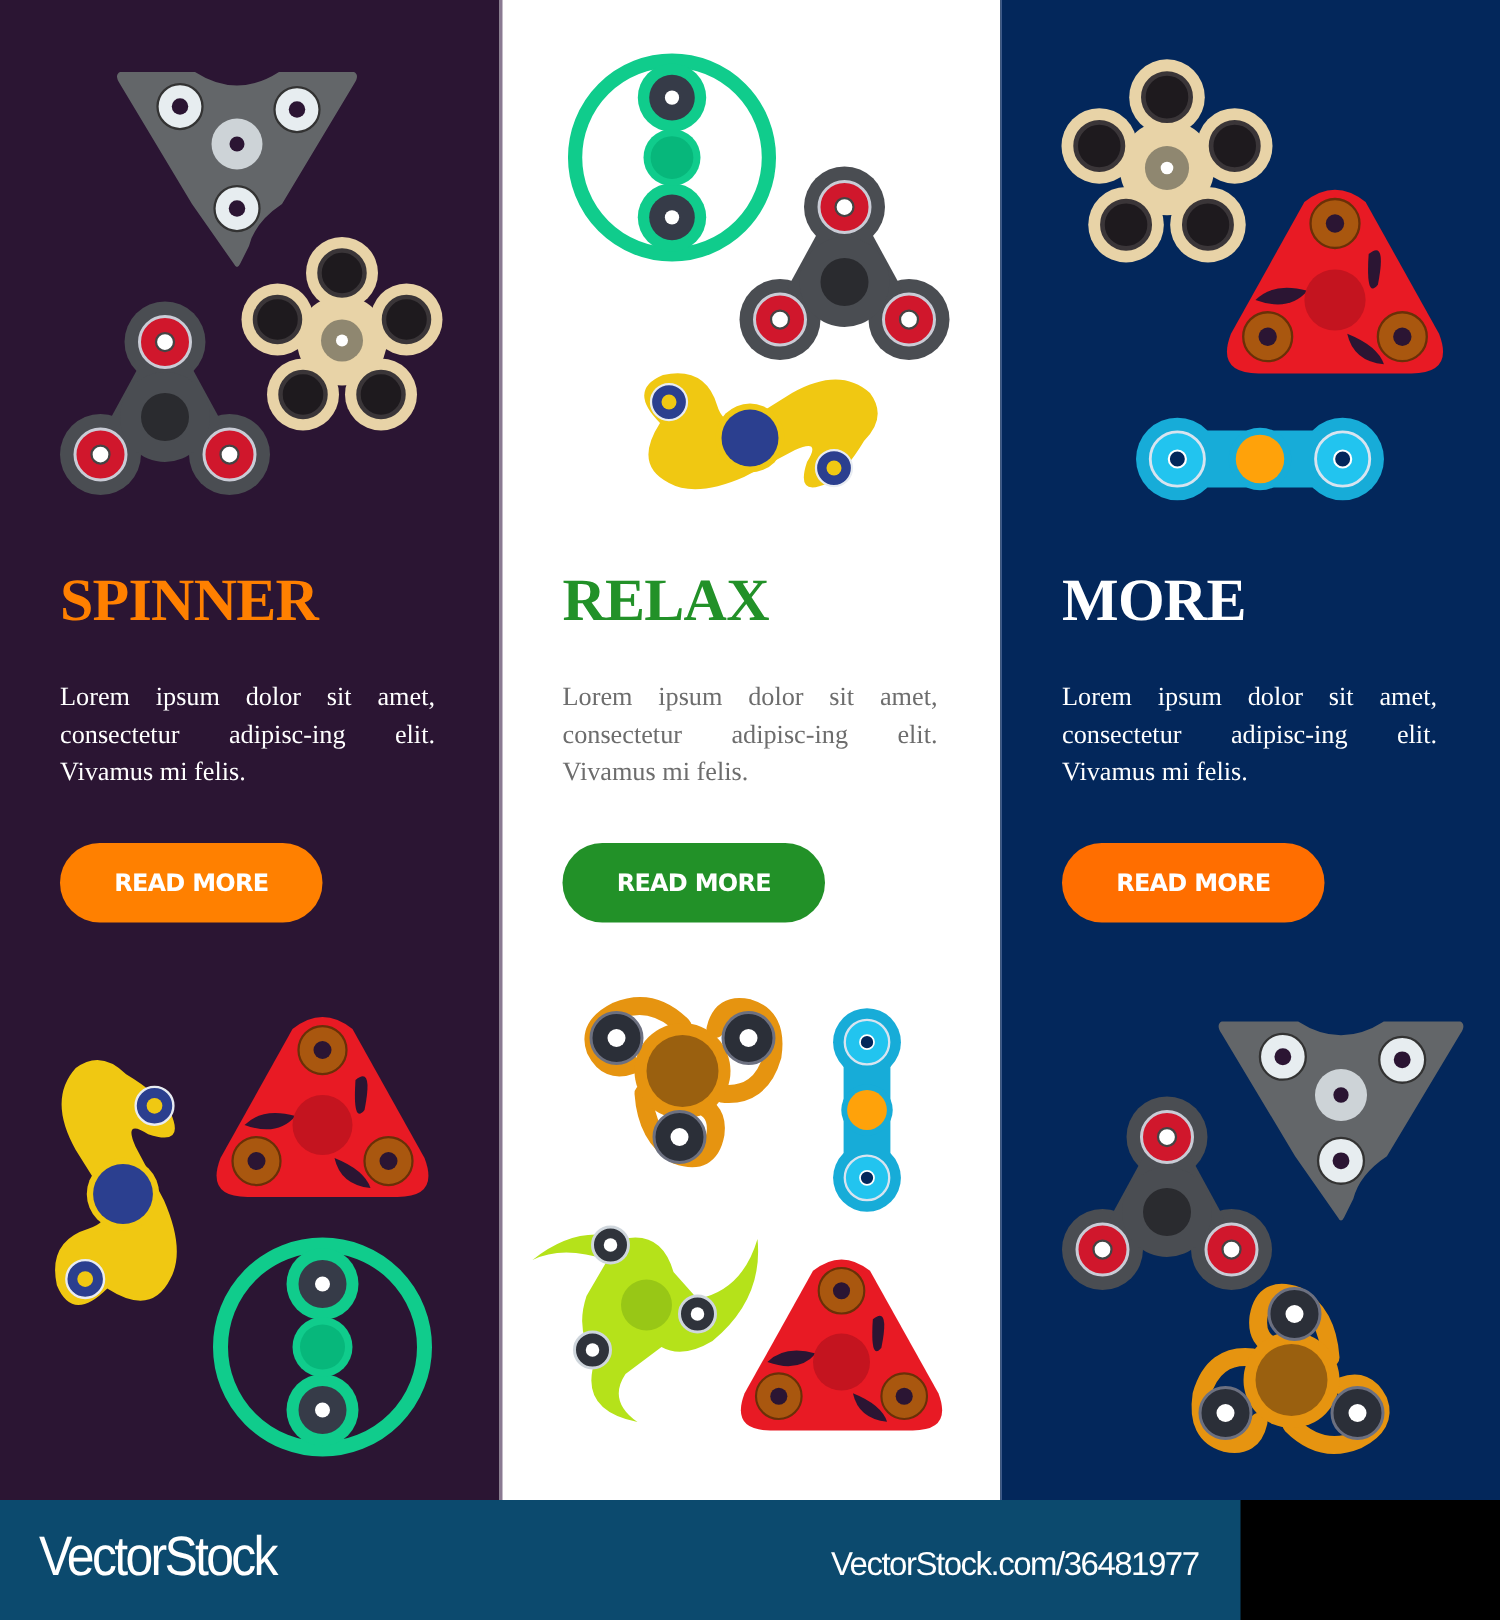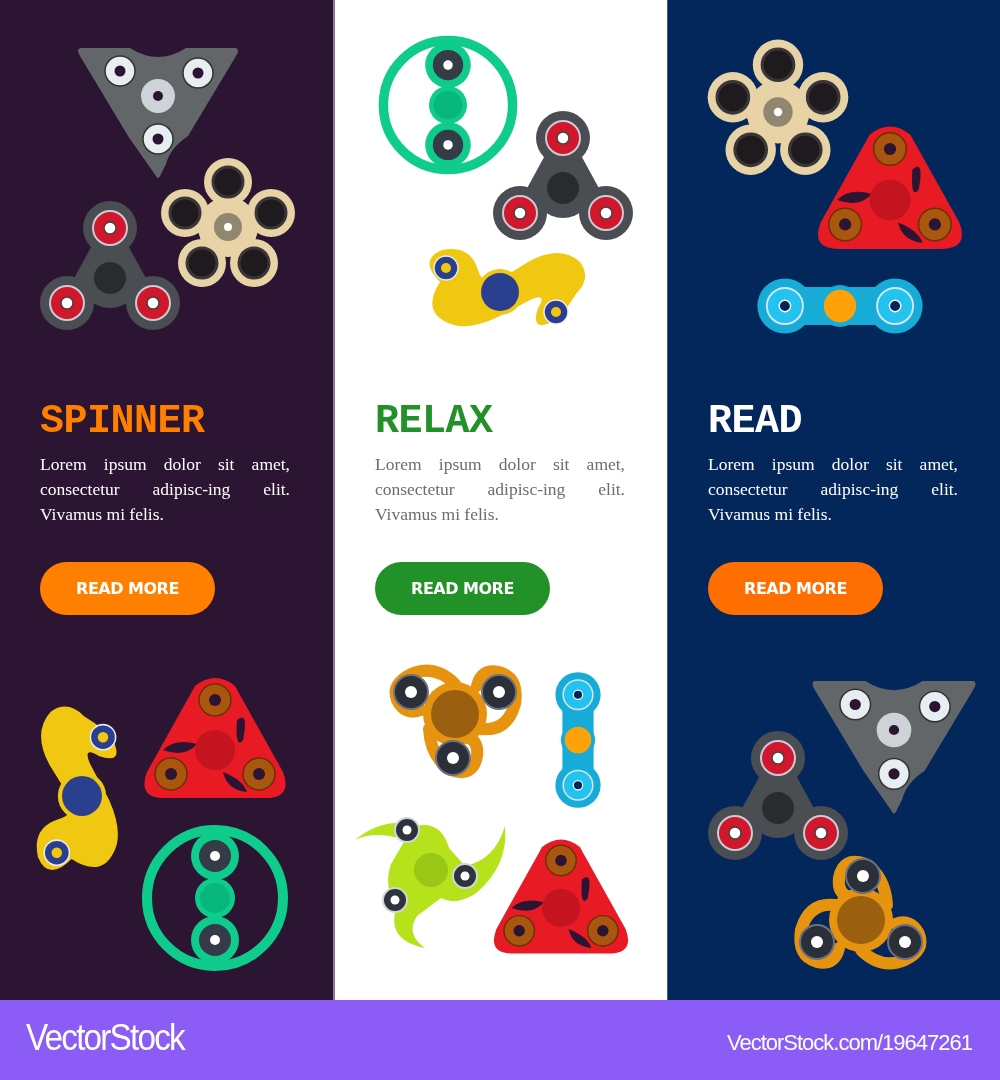--- a/index.html
+++ b/index.html
@@ -5,25 +5,25 @@
   * { margin:0; padding:0; box-sizing:border-box; }
   body { width:1000px; height:1080px; background:#000; overflow:hidden; font-family:"DejaVu Sans", sans-serif; }
   .banners { position:absolute; left:0; top:0; width:1000px; height:1000px; display:flex; }
   .col { position:relative; height:1000px; overflow:hidden; }
   .col1 { width:333px; background:#2b1533; }
   .col2 { width:334px; background:#ffffff; border-left:2px solid #8a7a92;padding-left:20px; }
   .col3 { width:333px; background:#03275b; border-left:1px solid #3d5a8a; }
   .art { position:absolute; left:0; width:100%; }
   .art-top { top:0; height:360px; }
   .art-bottom { top:640px; height:360px; }
-  .title { position:absolute; left:40px; top:396px; font-family:Liberation Mono, monospace; font-weight:bold; font-size:40px; letter-spacing:-0.5px; line-height:52px; }
+  .title { position:absolute; left:40px; top:374px; font-family:Liberation Serif, serif; font-weight:bold; font-size:40px; letter-spacing:-0.5px; line-height:52px; }
   .col2 .title, .col3 .title { left:40px; }
   .body { position:absolute; left:40px; top:452px; width:250px; font-size:17.5px; line-height:25px; text-align:justify; text-align-last:left;font-family:Liberation Serif, serif; }
   .btn { position:absolute; left:40px; top:562px; width:175px; height:53px; border-radius:27px; border:none; color:#fff; font-family:"DejaVu Sans", sans-serif; font-weight:bold; font-size:16px; letter-spacing:-0.5px; display:flex; align-items:center; justify-content:center; cursor:pointer; }
-  .footer { position:absolute; left:0; top:1000px; width:1000px; height:80px; background:#8b5cf6; }
+  .footer { position:absolute; left:0; top:1000px; width:827px; height:80px; background:#0c4a6e; }
   .brand { position:absolute; left:26px; top:17px; color:#fff; font-family:"Liberation Sans", sans-serif; font-size:37px; letter-spacing:-2px; transform:scaleX(0.9); transform-origin:left; }
   .url { position:absolute; right:28px; top:30px; color:#fff; font-family:"Liberation Sans", sans-serif; font-size:22px; letter-spacing:-1px; }
   svg { display:block; }
 </style>
 </head>
 <body>
 
 <svg width="0" height="0" style="position:absolute">
   <defs>
 
@@ -233,29 +233,29 @@
   </section>
 
   <section class="col col3">
     <div class="art art-top">
       <svg width="333" height="360" viewBox="0 0 333 360">
         <use href="#five-beige" transform="translate(110,112) scale(1.05)"></use>
         <use href="#tri-red" transform="translate(222,200) scale(1.02)"></use>
         <use href="#bar-blue" transform="translate(172,306) scale(0.95)"></use>
       </svg>
     </div>
-    <h2 class="title" style="color:#ffffff">READ</h2>
+    <h2 class="title" style="color:#ffffff">MORE</h2>
     <p class="body" style="color:#ffffff">Lorem ipsum dolor sit amet, consectetur adipisc-ing elit. Vivamus mi felis.</p>
     <button class="btn" style="background:#ff6e00">READ MORE</button>
     <div class="art art-bottom">
       <svg width="333" height="360" viewBox="0 0 333 360">
         <use href="#tri-gray" transform="translate(226,90) scale(1.02)"></use>
         <use href="#tri-dark" transform="translate(110,168) scale(1.0)"></use>
         <use href="#curl-orange" transform="translate(193,280) rotate(180) scale(1.0)"></use>
       </svg>
     </div>
   </section>
 </div>
 
 <footer class="footer">
   <div class="brand">VectorStock</div>
-  <div class="url">VectorStock.com/19647261</div>
+  <div class="url">VectorStock.com/36481977</div>
 </footer>
 
 </body></html>

